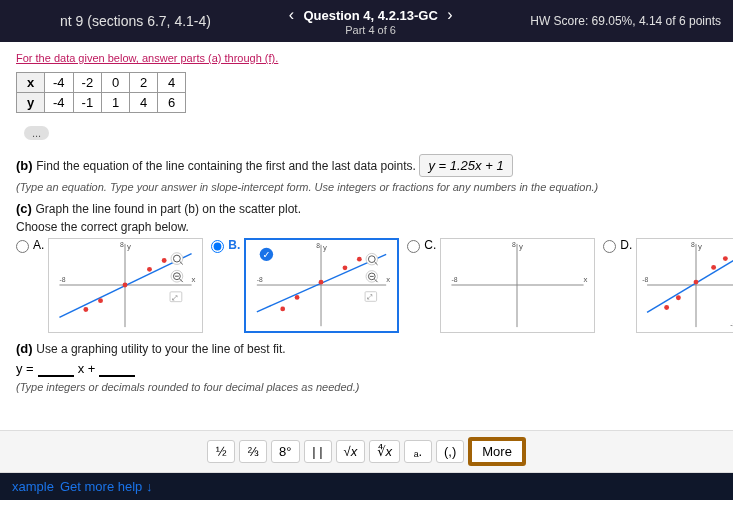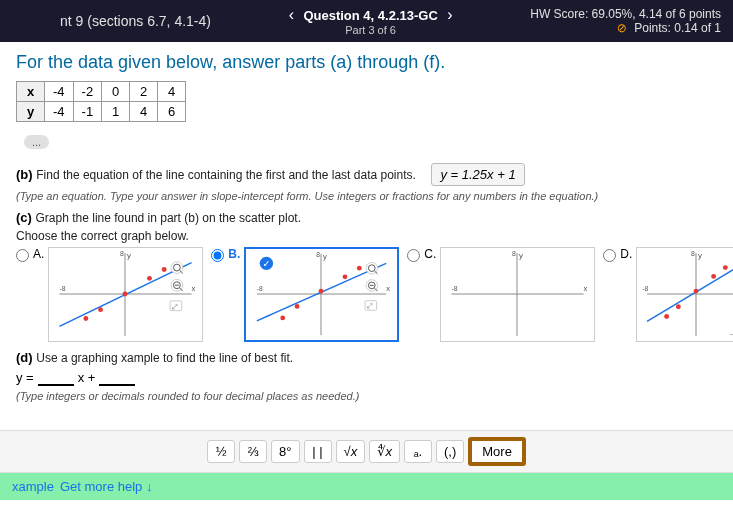--- a/index.html
+++ b/index.html
@@ -38,23 +38,24 @@
     .score-icon { color: #ff9900; margin-right: 4px; }
 
     
     .main-content {
       padding: 10px 16px;
       overflow-y: auto;
       height: calc(512px - 44px - 44px - 36px);
     }
 
     .problem-header {
-      font-size: 18px;
+      font-size: 11px;
       margin-bottom: 8px;
-      color: #0369a1;
+      color: #be185d;
+      text-decoration: underline;
     }
 
     
     .data-table {
       border-collapse: collapse;
       margin-bottom: 12px;
       font-size: 13px;
     }
     .data-table td {
       border: 1px solid #999;
@@ -87,21 +88,21 @@
       margin-bottom: 4px;
     }
     .part-question { font-size: 12px; color: #222; }
     .answer-box {
       background: #f5f5f5;
       border: 1px solid #bbb;
       border-radius: 3px;
       padding: 3px 8px;
       font-size: 13px;
       display: inline-block;
-      margin: 4px 12px;
+      margin: 4px 0;
       font-style: italic;
       color: #000;
     }
     .hint-text {
       font-size: 11px;
       font-style: italic;
       color: #555;
       margin-bottom: 8px;
     }
     .radio-option {
@@ -179,21 +180,21 @@
       cursor: pointer;
     }
 
     
     .bottom-bar {
       display: flex;
       align-items: center;
       justify-content: space-between;
       padding: 6px 12px;
       border-top: 1px solid #ddd;
-      background: #86efac;
+      background: #0f172a;
     }
     .bottom-left { font-size: 13px; color: #1a73e8; cursor: pointer; display: flex; align-items: center; gap: 6px; }
     .bottom-right { display: flex; gap: 8px; }
     .btn-clear {
       background: #fff;
       border: 1px solid #bbb;
       border-radius: 16px;
       padding: 4px 14px;
       font-size: 13px;
       cursor: pointer;
@@ -213,28 +214,24 @@
 <body>
 
 <div class="header">
   <div class="header-left">
     <span>nt 9 (sections 6.7, 4.1-4)</span>
   </div>
   <div class="header-center">
     <button class="nav-arrow">‹</button>
     <div style="display:inline; font-weight:bold; font-size:13px;margin-top:32px;">Question 4, 4.2.13-GC</div>
     <button class="nav-arrow">›</button>
-    <div class="part-label">Part 3 of 6</div>
+    <div class="part-label">Part 4 of 6</div>
   </div>
   <div class="header-right">
     <div>HW Score: 69.05%, 4.14 of 6 points</div>
-    <div>
-      <span class="score-icon">⊘</span>
-      <span>Points: 0.14 of 1</span>
-    </div>
   </div>
 </div>
 
 <div class="main-content">
 
   <div class="problem-header">For the data given below, answer parts (a) through (f).</div>
 
   
   <table class="data-table">
     <tbody>
@@ -404,21 +401,21 @@
           <text x="95" y="90" font-size="7" fill="#555">-8</text>
         </svg>
       </div>
     </div>
 
   </div>
 
   
   <div style="margin-top:4px;">
     <span class="part-label-text">(d)</span>
-    <span class="part-question">Use a graphing xample to find the line of best fit.</span>
+    <span class="part-question">Use a graphing utility to your the line of best fit.</span>
     <div class="part-d-row">
       <span>y =</span>
       <input type="text" class="inline-input" value="" style="">
       <span>x +</span>
       <input type="text" class="inline-input" value="" style="">
     </div>
     <div class="hint-text">(Type integers or decimals rounded to four decimal places as needed.)</div>
   </div>
 
 </div>

